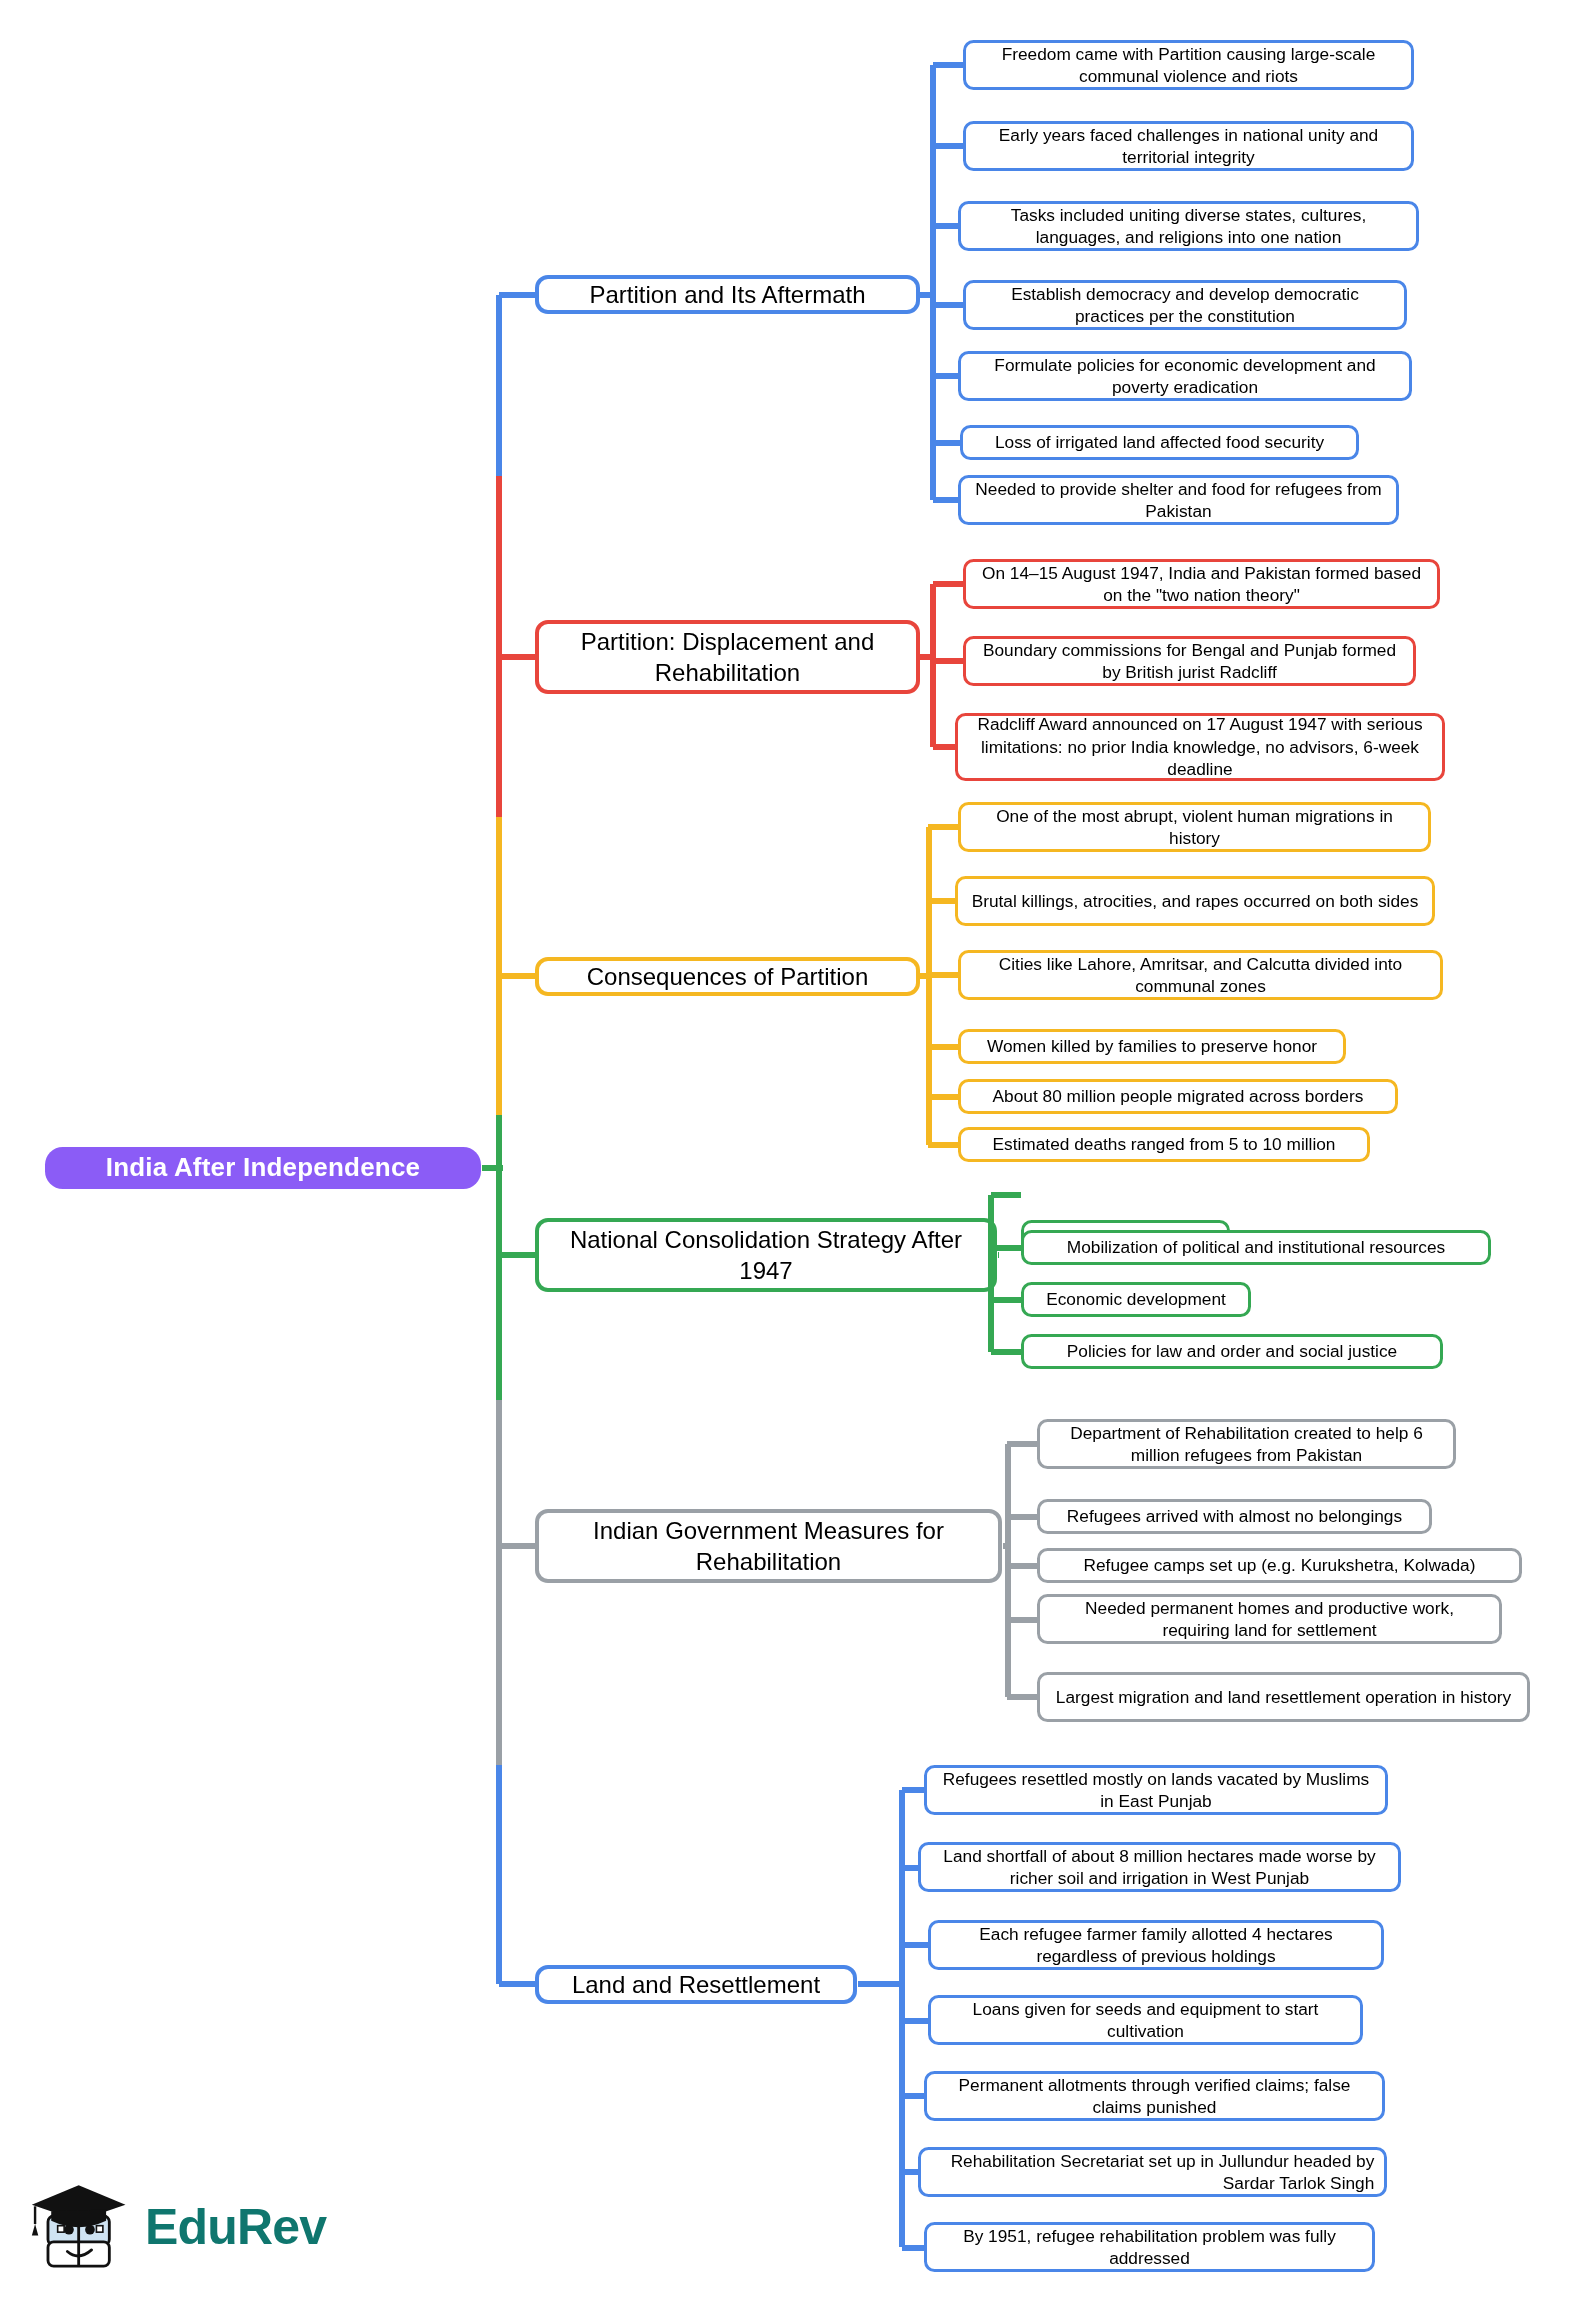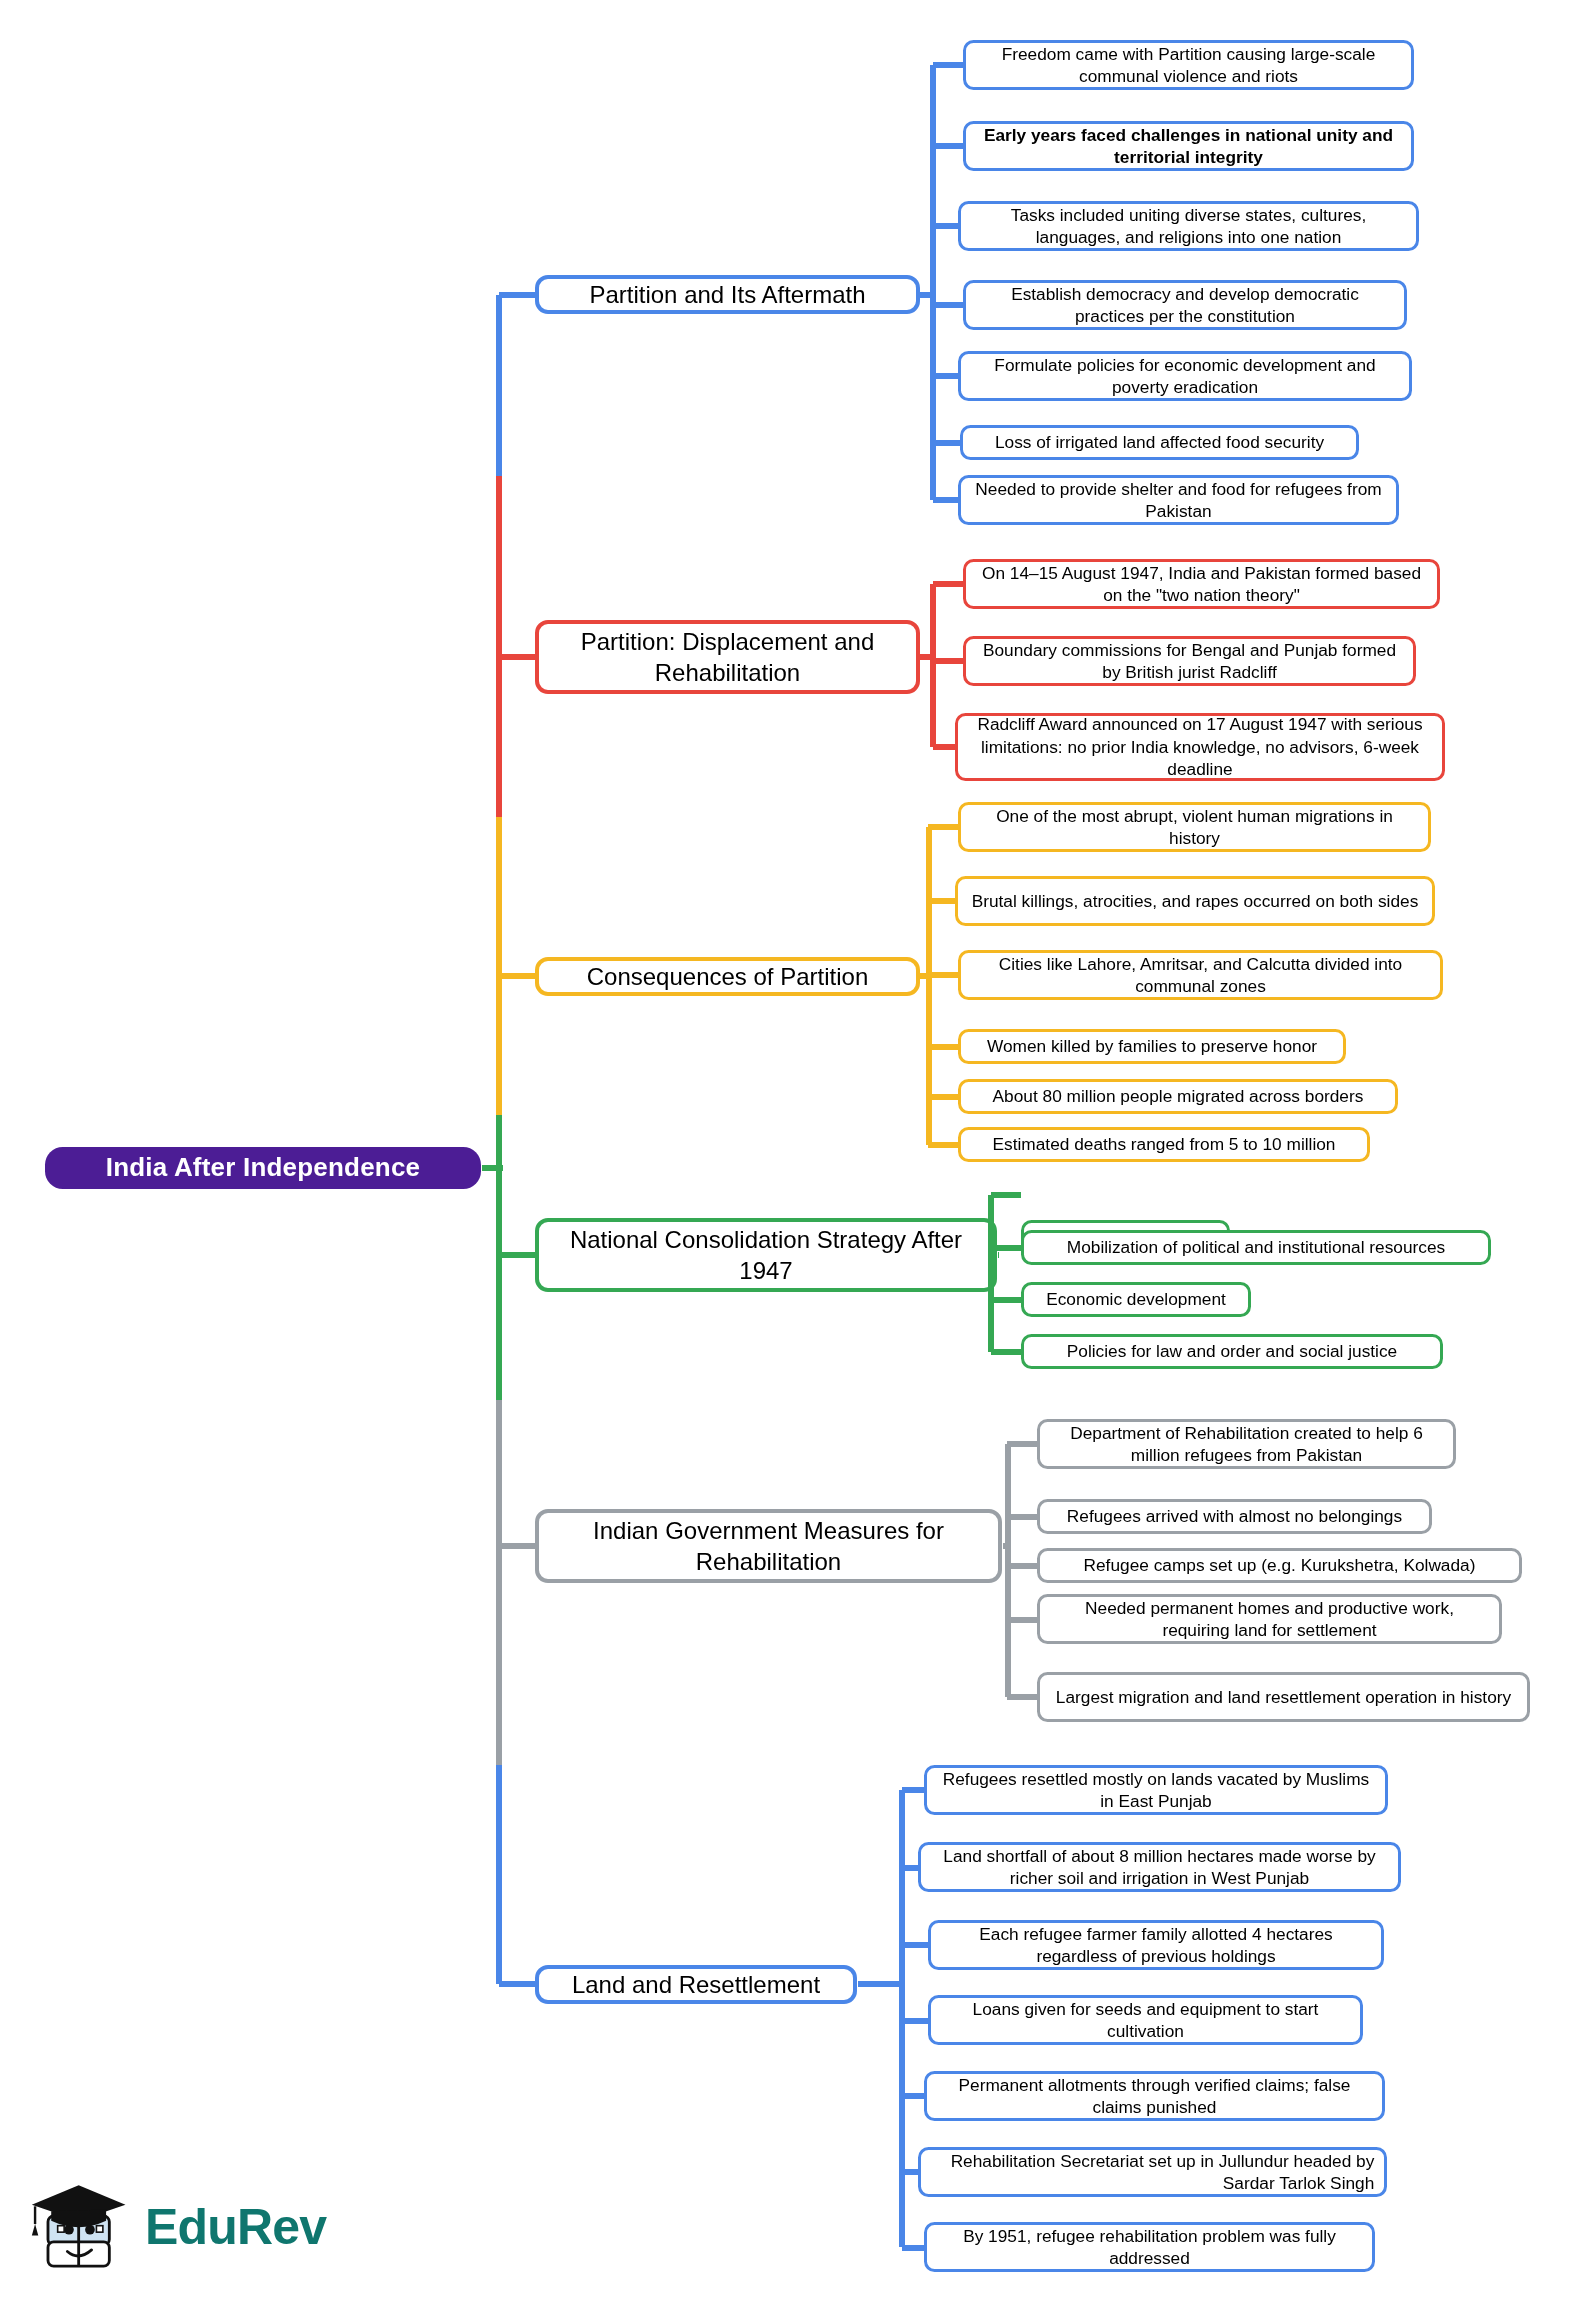--- a/index.html
+++ b/index.html
@@ -16,21 +16,21 @@
   .lnv{width:5.6px;}
   .lnh{height:5.6px;}
 
   
   .node{
     position:absolute;box-sizing:border-box;background:#ffffff;
     display:flex;align-items:center;justify-content:center;text-align:center;
     color:#000000;line-height:1.30;
   }
   .root{
-    background:#4c1d95;color:#ffffff;border:none;border-radius:17.7px;
+    background:#8b5cf6;color:#ffffff;border:none;border-radius:17.7px;
     font-size:26px;font-weight:bold;letter-spacing:0.2px;
     padding:0 17.7px;
   }
   .branch{
     border-width:4px;border-style:solid;border-radius:13px;
     font-size:24px;font-weight:400;padding:4.8px 13px;
   }
   .leaf{
     border-width:3.2px;border-style:solid;border-radius:10.5px;
     font-size:17.3px;font-weight:400;padding:3.2px 9.7px;
@@ -61,21 +61,21 @@
     <div class="ln lnv" style="left: 496px; top: 1400px; height: 365px; background: rgb(154, 160, 166);"></div>
     <div class="ln lnh" style="left: 499px; top: 1543px; width: 36px; background: rgb(154, 160, 166);"></div>
     <div class="ln lnv" style="left: 496px; top: 1765px; height: 219px; background: rgb(74, 134, 232);"></div>
     <div class="ln lnh" style="left: 499px; top: 1981px; width: 36px; background: rgb(74, 134, 232);"></div>
     <div class="node branch" style="left: 535px; top: 275px; width: 385px; min-height: 39px; height: 39px; border-color: rgb(74, 134, 232);">Partition and Its Aftermath</div>
     <div class="ln lnh" style="left: 920px; top: 292px; width: 13px; background: rgb(74, 134, 232);"></div>
     <div class="ln lnv" style="left: 930px; top: 65px; height: 435px; background: rgb(74, 134, 232);"></div>
     <div class="ln lnh" style="left: 933px; top: 62px; width: 30px; background: rgb(74, 134, 232);"></div>
     <div class="node leaf" style="left: 963px; top: 40px; width: 451px; height: 50px; border-color: rgb(74, 134, 232);">Freedom came with Partition causing large-scale communal violence and riots</div>
     <div class="ln lnh" style="left: 933px; top: 143px; width: 30px; background: rgb(74, 134, 232);"></div>
-    <div class="node leaf" style="left: 963px; top: 121px; width: 451px; height: 50px; border-color: rgb(74, 134, 232); font-weight: bold;">Early years faced challenges in national unity and territorial integrity</div>
+    <div class="node leaf" style="left: 963px; top: 121px; width: 451px; height: 50px; border-color: rgb(74, 134, 232);">Early years faced challenges in national unity and territorial integrity</div>
     <div class="ln lnh" style="left: 933px; top: 223px; width: 25px; background: rgb(74, 134, 232);"></div>
     <div class="node leaf" style="left: 958px; top: 201px; width: 461px; height: 50px; border-color: rgb(74, 134, 232);">Tasks included uniting diverse states, cultures, languages, and religions into one nation</div>
     <div class="ln lnh" style="left: 933px; top: 302px; width: 30px; background: rgb(74, 134, 232);"></div>
     <div class="node leaf" style="left: 963px; top: 280px; width: 444px; height: 50px; border-color: rgb(74, 134, 232);">Establish democracy and develop democratic practices per the constitution</div>
     <div class="ln lnh" style="left: 933px; top: 373px; width: 25px; background: rgb(74, 134, 232);"></div>
     <div class="node leaf" style="left: 958px; top: 351px; width: 454px; height: 50px; border-color: rgb(74, 134, 232);">Formulate policies for economic development and poverty eradication</div>
     <div class="ln lnh" style="left: 933px; top: 440px; width: 26.6px; background: rgb(74, 134, 232);"></div>
     <div class="node leaf" style="left: 960px; top: 425px; width: 399px; height: 35px; border-color: rgb(74, 134, 232);">Loss of irrigated land affected food security</div>
     <div class="ln lnh" style="left: 933px; top: 497px; width: 25px; background: rgb(74, 134, 232);"></div>
     <div class="node leaf" style="left: 958px; top: 475px; width: 441px; height: 50px; border-color: rgb(74, 134, 232);">Needed to provide shelter and food for refugees from Pakistan</div>

